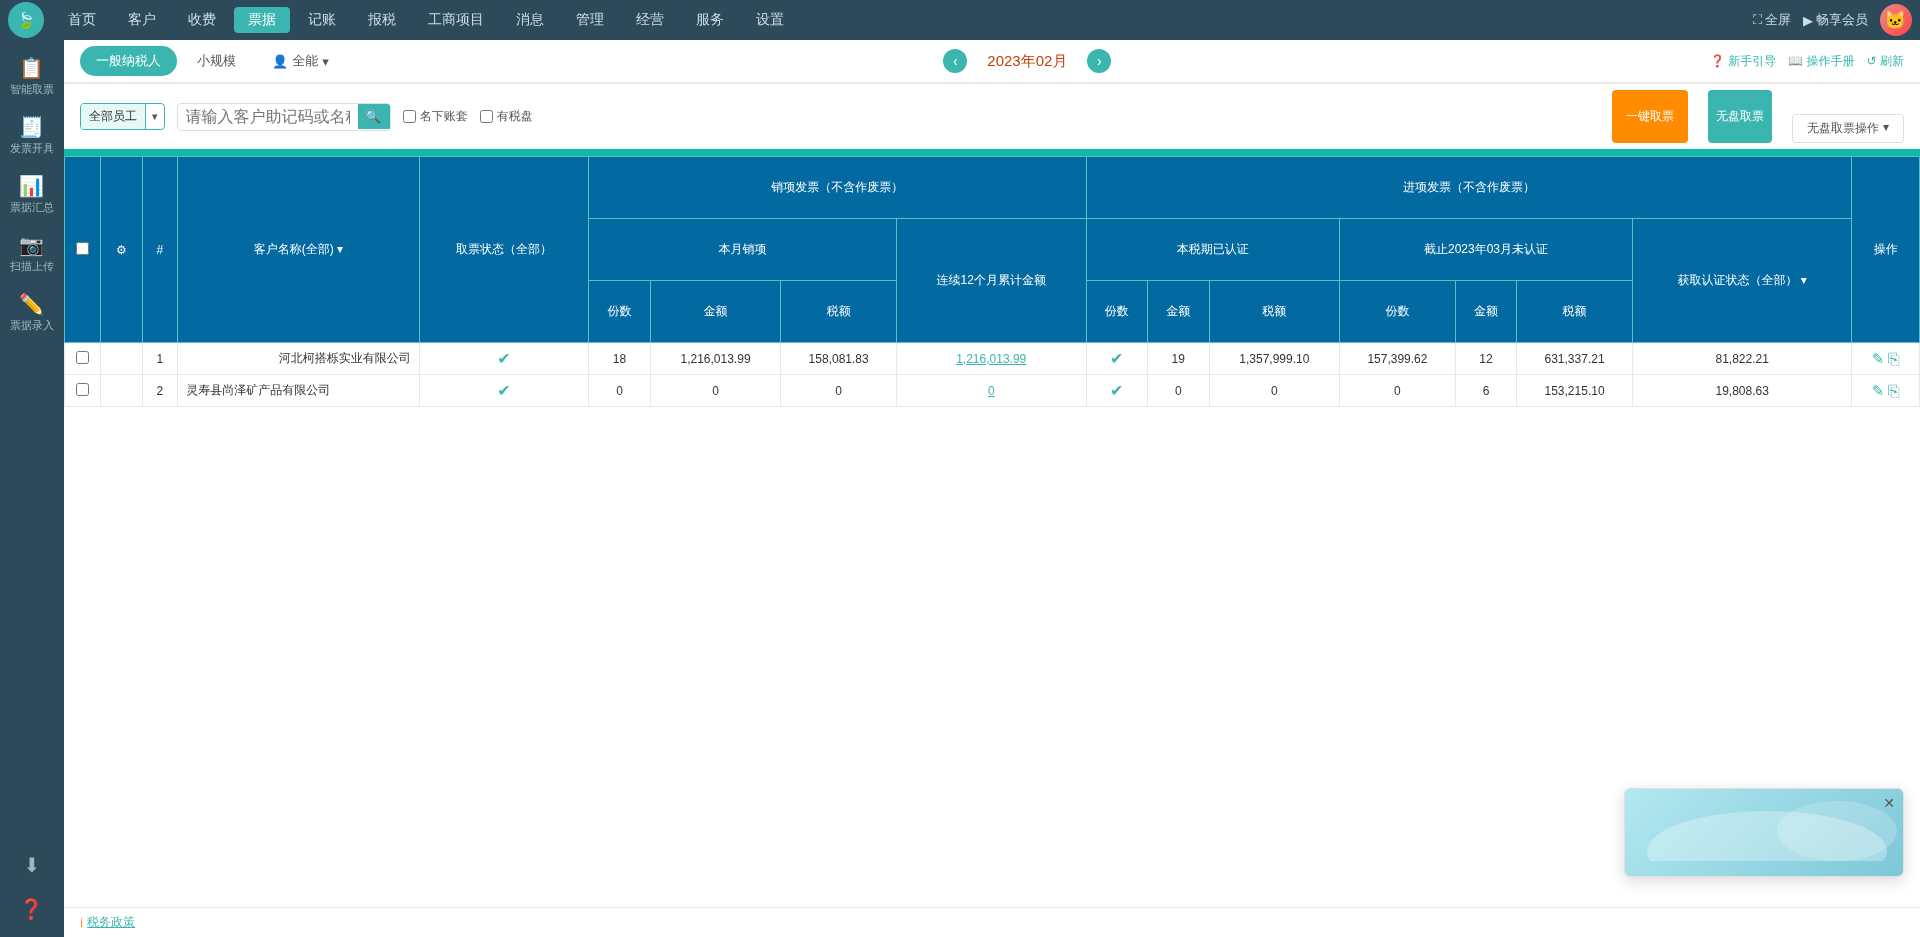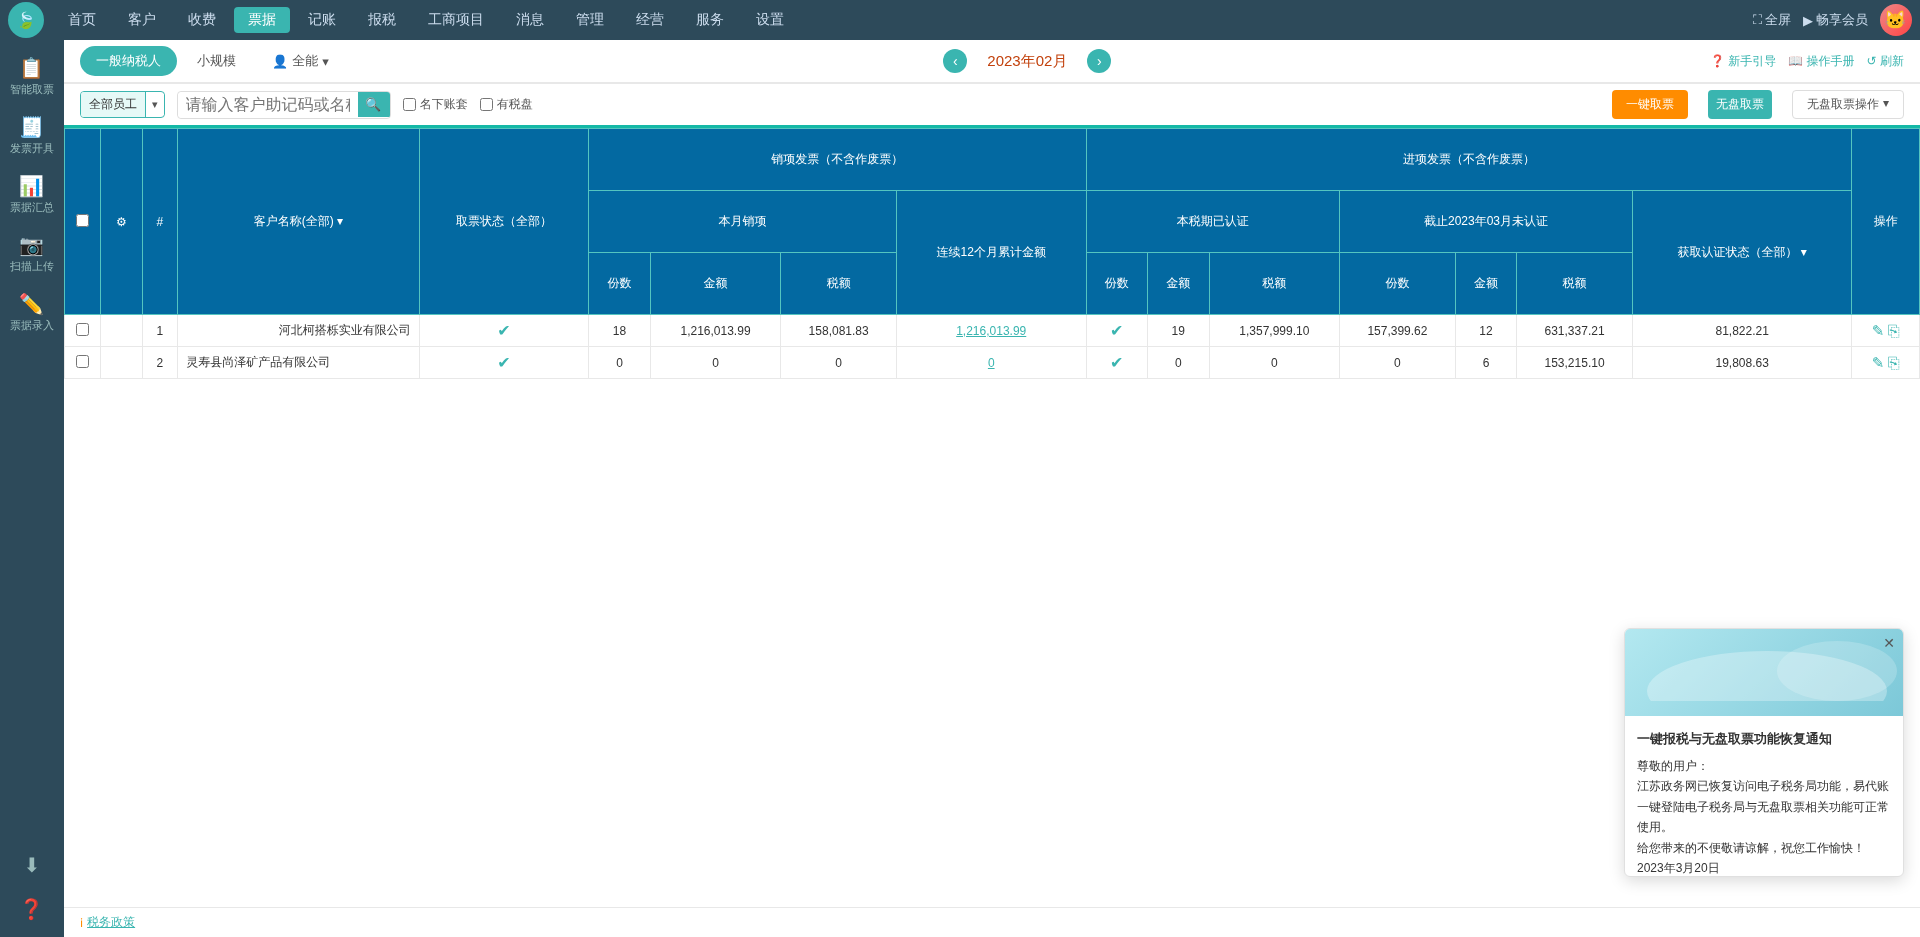--- a/index.html
+++ b/index.html
@@ -112,21 +112,21 @@
       cursor: pointer; font-size: 14px;
     }
 
     
     .filter-row {
       background: #fff;
       padding: 6px 16px;
       display: flex;
       align-items: center;
       gap: 12px;
-      border-bottom: 3px solid #14b8a6;
+      border-bottom: 7px solid #14b8a6;
     }
     .filter-row select, .filter-row input {
       border: 1px solid #ddd;
       border-radius: 4px;
       padding: 4px 8px;
       font-size: 12px;
       outline: none;
     }
     .filter-row .search-wrap {
       display: flex; align-items: center;
@@ -145,21 +145,21 @@
       background: #ff8c00; color: #fff; border: none; border-radius: 4px;
       padding: 5px 14px; font-size: 12px; cursor: pointer; white-space: nowrap;
     }
     .btn-teal {
       background: #3ab5b0; color: #fff; border: none; border-radius: 4px;
       padding: 5px 8px; font-size: 12px; cursor: pointer; white-space: nowrap;
     }
     .btn-outline {
       background: #fff; color: #555; border: 1px solid #ddd; border-radius: 4px;
       padding: 5px 14px; font-size: 12px; cursor: pointer; white-space: nowrap;
-      display: flex; align-items: flex-start; gap: 4px;
+      display: flex; align-items: flex-start; gap: 4px; margin-top: 24px;
     }
 
     
     .table-area { flex: 1; overflow: auto; padding: 0; background: #fff; margin: 0; }
     table { width: 100%; border-collapse: collapse; font-size: 12px; }
     thead tr th {
       background: #0369a1; color: #fff; padding: 22px 8px;
       text-align: center; border: 1px solid #55c5c0; white-space: nowrap; font-weight: normal;
     }
     tbody tr td {
@@ -492,20 +492,13 @@
 
 <div class="notification-popup">
   <div class="notif-header">
     <span class="close-x">✕</span>
     
     <svg width="260" height="60">
       <ellipse cx="130" cy="50" rx="120" ry="40" fill="rgba(255,255,255,0.3)"></ellipse>
       <ellipse cx="200" cy="30" rx="60" ry="30" fill="rgba(255,255,255,0.2)"></ellipse>
     </svg>
   </div>
-  <div class="notif-body">
-    <div class="title">一键报税与无盘取票功能恢复通知</div>
-    <div>尊敬的用户：</div>
-    <div>江苏政务网已恢复访问电子税务局功能，易代账一键登陆电子税务局与无盘取票相关功能可正常使用。</div>
-    <div>给您带来的不便敬请谅解，祝您工作愉快！</div>
-    <div>2023年3月20日</div>
-  </div>
 </div>
 
 </body></html>

